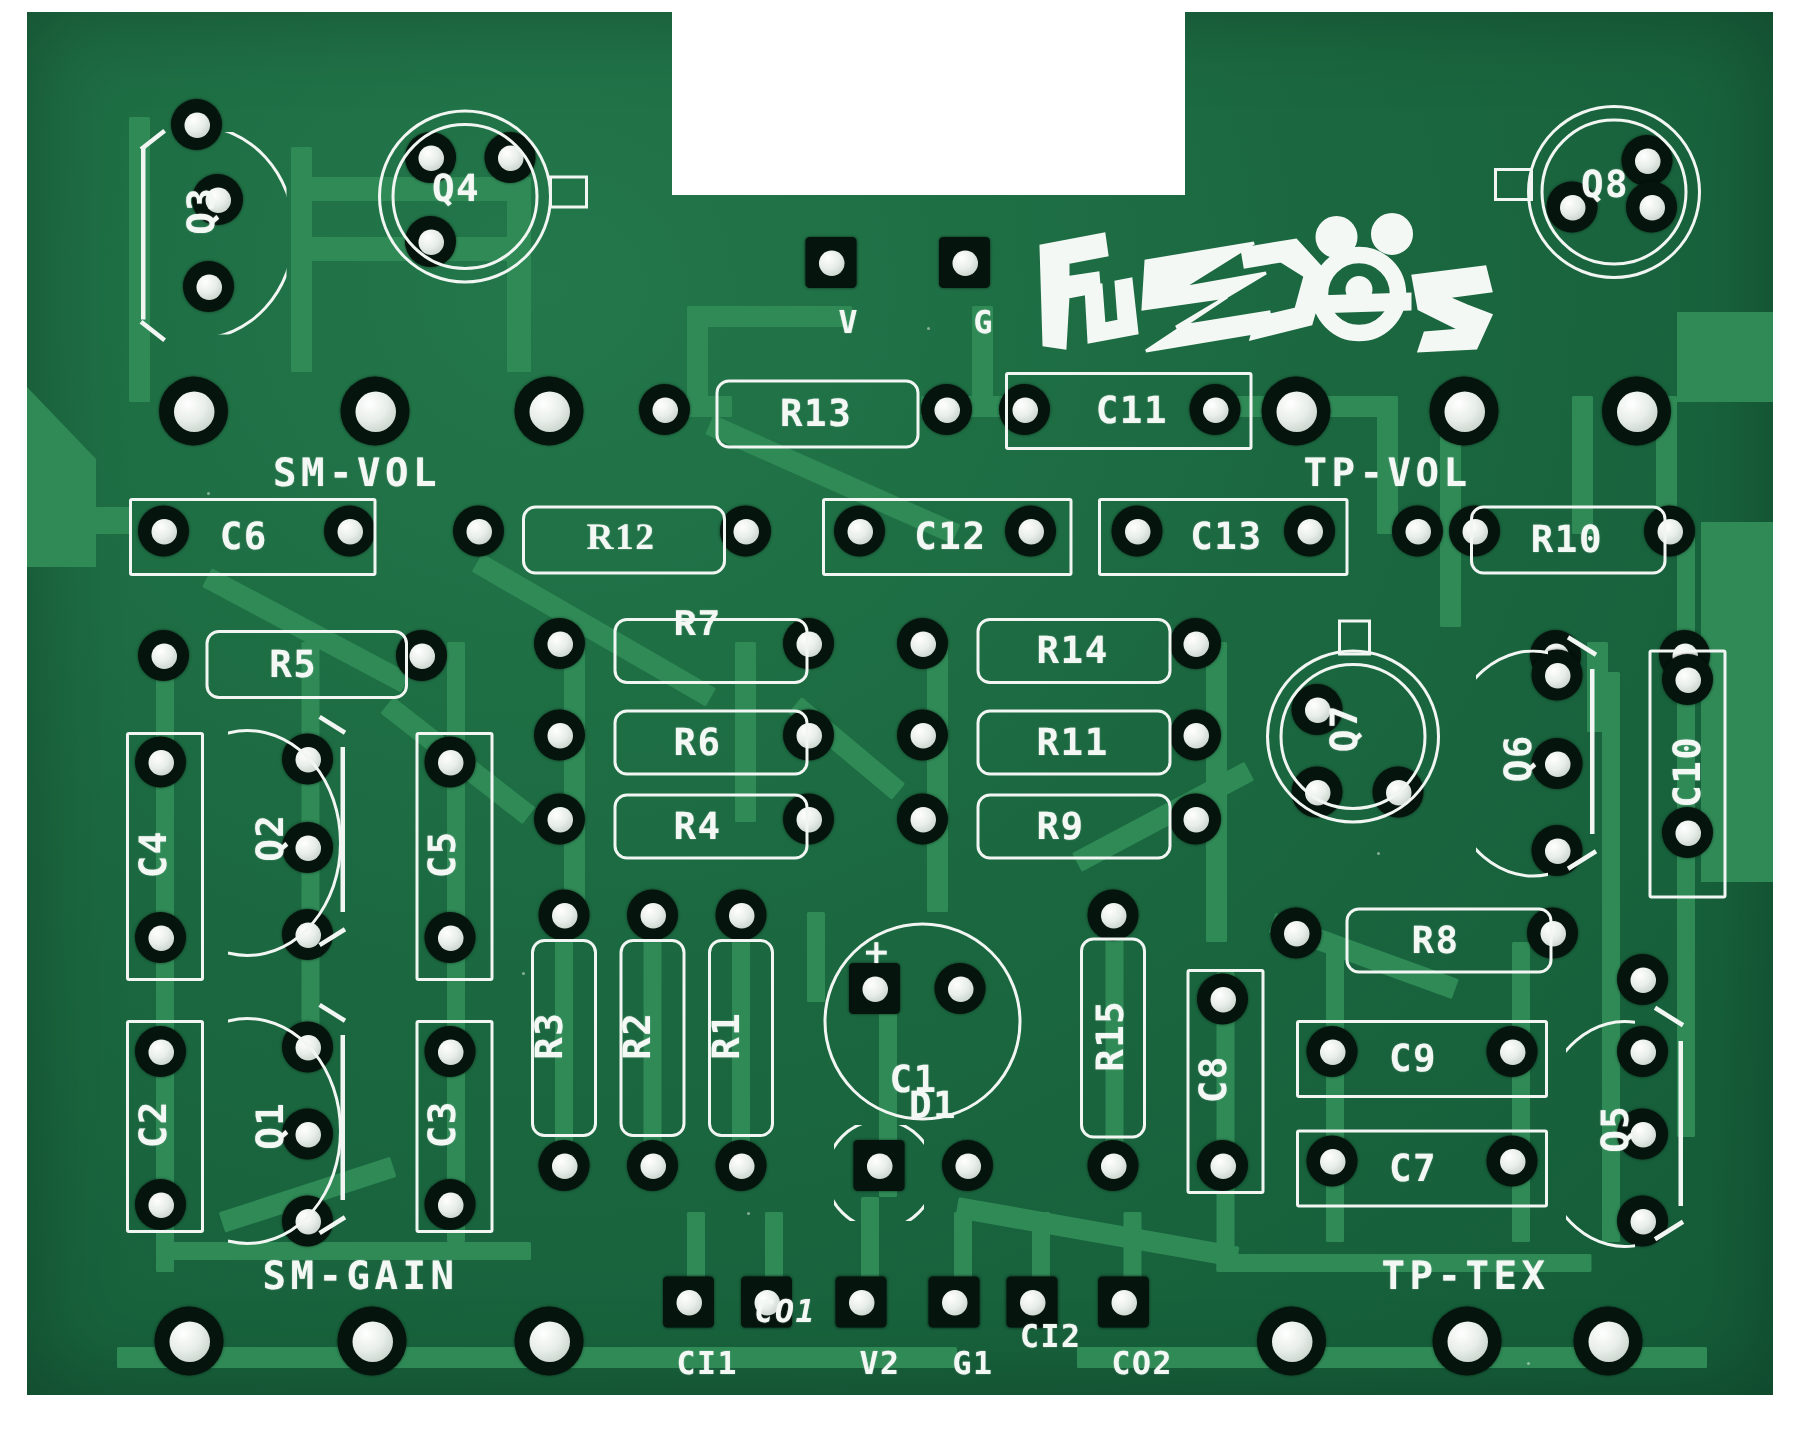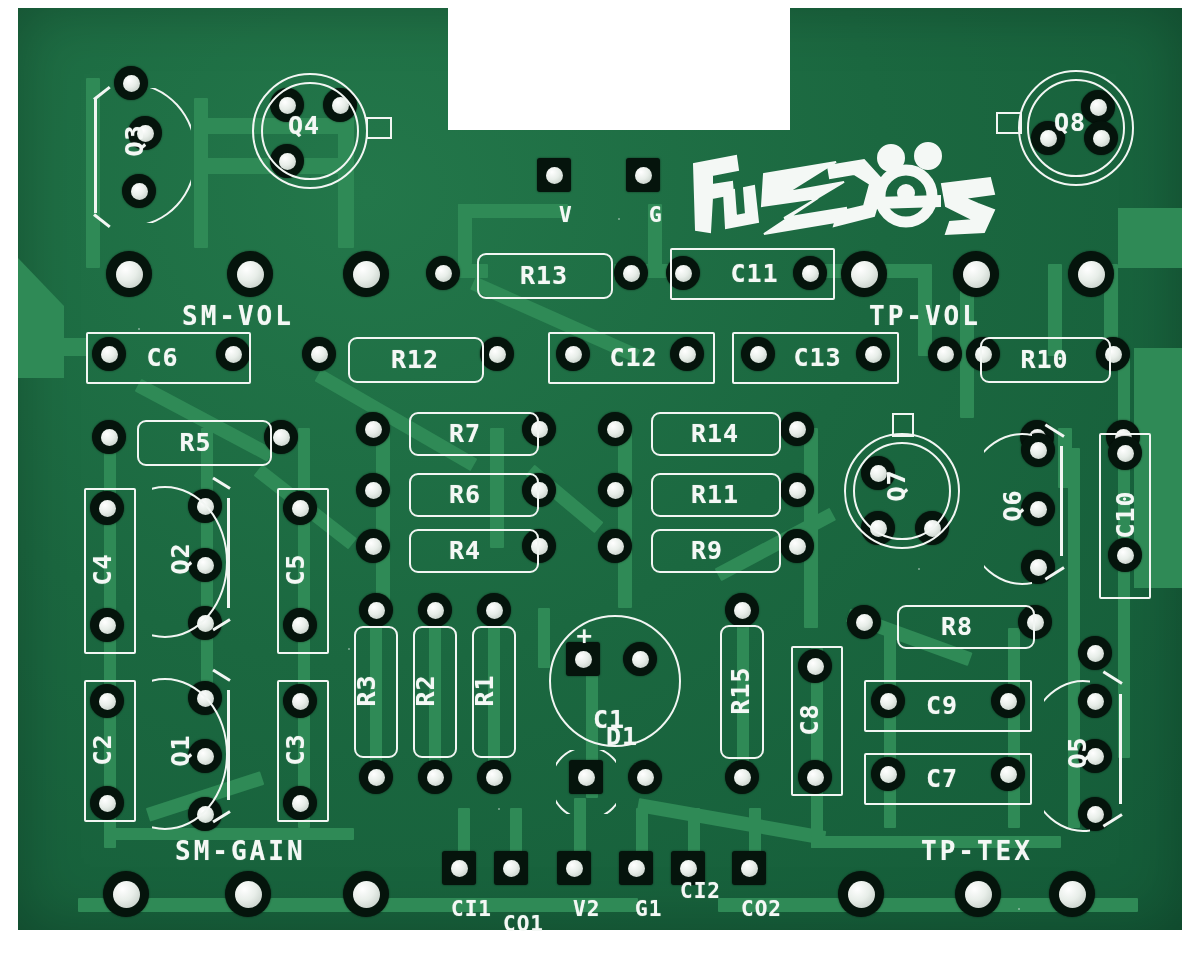--- a/index.html
+++ b/index.html
@@ -461,24 +461,24 @@
 
       <div>
         <div class="tclip" style="left:538px; top:742px; width:60px; height:64px;">
           <div class="tarc" style="left:-6px; top:-4px; width:74px; height:74px;"></div>
         </div>
       </div>
     </div>
 
     <div id="text-layer">
         <div class="label ref" style="left: 502px; top: 253px;">R13</div>
-        <div class="label ref" style="left: 373px; top: 337px;">R12</div>
+        <div class="label ref" style="left: 373px; top: 337px; font-family: Liberation Serif, serif;">R12</div>
         <div class="label ref" style="left: 1002.5px; top: 337px;">R10</div>
         <div class="label ref" style="left: 161.5px; top: 420px;">R5</div>
-        <div class="label ref" style="left: 431px; top: 411px;">R7</div>
+        <div class="label ref" style="left: 431px; top: 394px; font-family: Liberation Mono, monospace;">R7</div>
         <div class="label ref" style="left: 673px; top: 411px;">R14</div>
         <div class="label ref" style="left: 431px; top: 472px;">R6</div>
         <div class="label ref" style="left: 673px; top: 472px;">R11</div>
         <div class="label ref" style="left: 431px; top: 528px;">R4</div>
         <div class="label ref" style="left: 673px; top: 528px;">R9</div>
         <div class="label ref" style="left: 923px; top: 604px;">R8</div>
         <div class="label ref rot90" style="left: 332px; top: 668px;">R3</div>
         <div class="label ref rot90" style="left: 391px; top: 668px;">R2</div>
         <div class="label ref rot90" style="left: 450px; top: 668px;">R1</div>
         <div class="label ref rot90" style="left: 698px; top: 668px;">R15</div>
@@ -505,21 +505,21 @@
         <div class="label ref" style="left: 270px; top: 103px;">Q4</div>
         <div class="label ref rot90" style="left: 862px; top: 463px;">Q7</div>
         <div class="label ref" style="left: 1036px; top: 100px;">Q8</div>
         <div class="label pot" style="left: 164px; top: 293px;">SM-VOL</div>
         <div class="label pot" style="left: 851px; top: 293px;">TP-VOL</div>
         <div class="label pot" style="left: 157px; top: 828px;">SM-GAIN</div>
         <div class="label pot" style="left: 903px; top: 828px;">TP-TEX</div>
         <div class="label pin" style="left: 541px; top: 195px;">V</div>
         <div class="label pin" style="left: 631px; top: 195px;">G</div>
         <div class="label pin" style="left: 433px; top: 889px;">CI1</div>
-        <div class="label pin" style="left: 485px; top: 904px;">CO1</div>
+        <div class="label pin" style="left: 485px; top: 854px; font-style: italic;">CO1</div>
         <div class="label pin" style="left: 555px; top: 889px;">V2</div>
         <div class="label pin" style="left: 617px; top: 889px;">G1</div>
         <div class="label pin" style="left: 662px; top: 871px;">CI2</div>
         <div class="label pin" style="left: 723px; top: 889px;">CO2</div>
       </div>
 
     <div id="logo">
       <svg viewBox="0 0 330 100" width="330" height="100" aria-hidden="true">
         <g fill="#f4f8f5" stroke="#f4f8f5" stroke-width="2">
 

